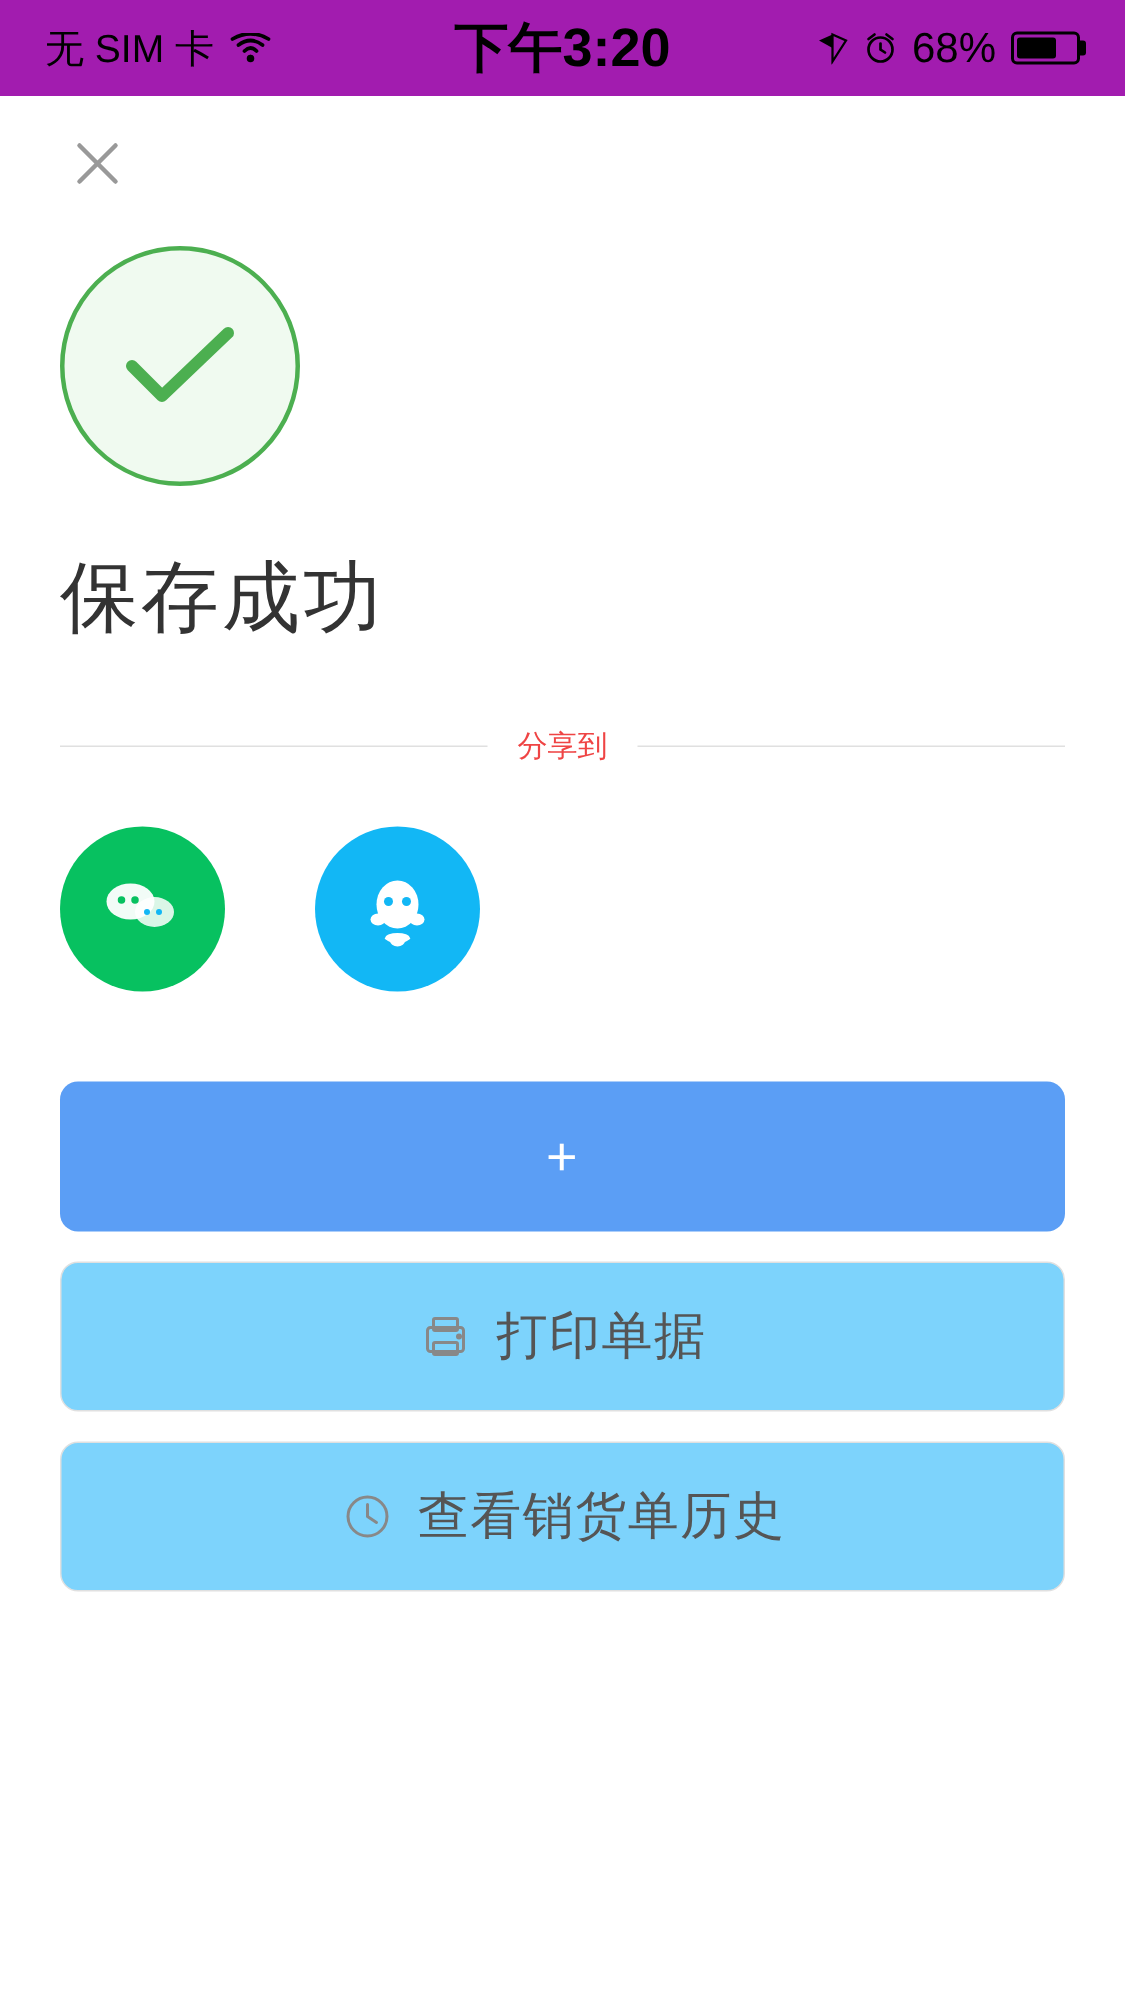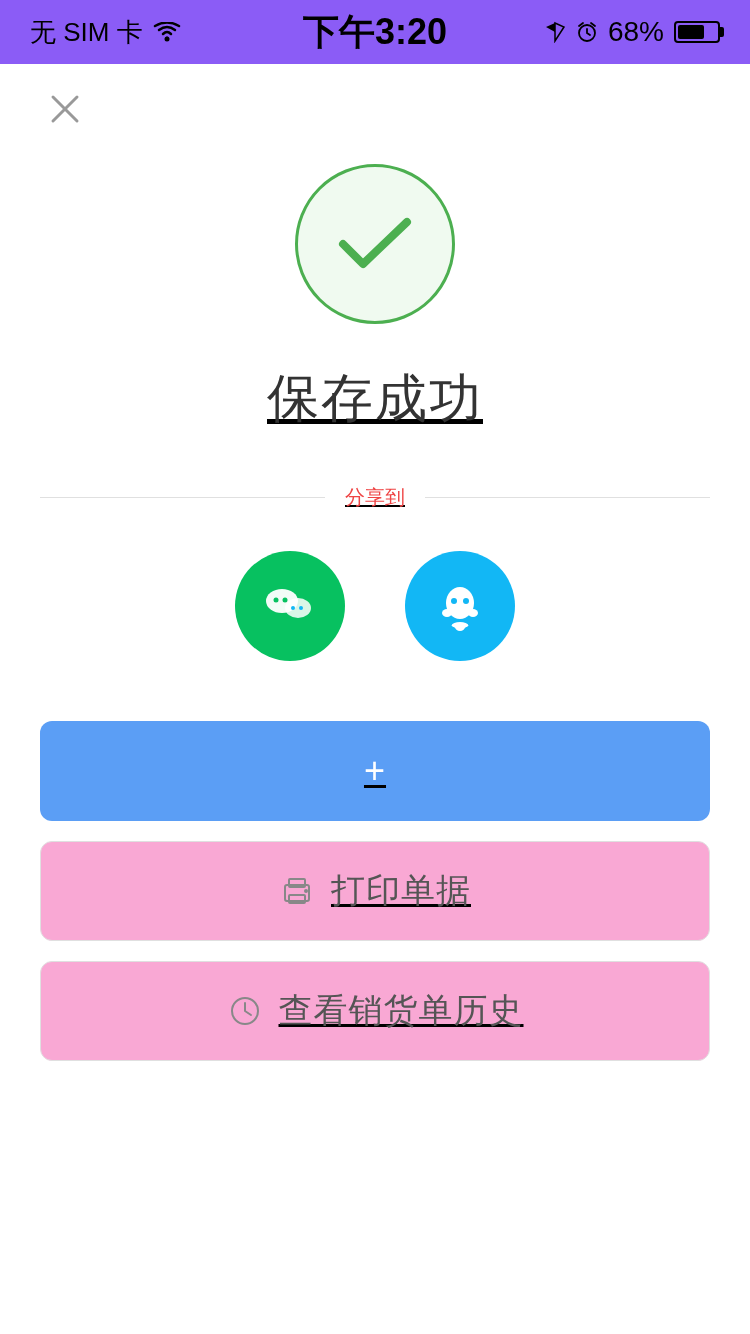--- a/index.html
+++ b/index.html
@@ -11,21 +11,21 @@
       background: #ffffff;
       font-family: -apple-system, "PingFang SC", "Helvetica Neue", Arial, sans-serif;
       display: flex;
       flex-direction: column;
     }
 
     
     .status-bar {
       width: 100%;
       height: 64px;
-      background: #8b5cf6;
+      background: #a21caf;
       display: flex;
       align-items: center;
       justify-content: space-between;
       padding: 0 30px;
       flex-shrink: 0;
     }
 
     .status-left {
       display: flex;
       align-items: center;
@@ -84,24 +84,22 @@
       height: 100%;
       background: #000;
       border-radius: 2px;
     }
 
     
     .main-content {
       flex: 1;
       display: flex;
       flex-direction: column;
-      align-items: center;
       padding: 20px 40px 60px;
       position: relative;
-      text-decoration: underline;
     }
 
     
     .close-btn {
       position: absolute;
       top: 20px;
       left: 40px;
       width: 50px;
       height: 50px;
       display: flex;
@@ -209,21 +207,21 @@
       align-items: center;
       justify-content: center;
       gap: 16px;
       letter-spacing: 1px;
     }
 
     .btn-secondary {
       width: 100%;
       height: 100px;
       border-radius: 12px;
-      background: #f9a8d4;
+      background: #7dd3fc;
       border: 1px solid #e0e0e0;
       font-size: 34px;
       color: #555555;
       cursor: pointer;
       display: flex;
       align-items: center;
       justify-content: center;
       gap: 16px;
       letter-spacing: 1px;
     }

